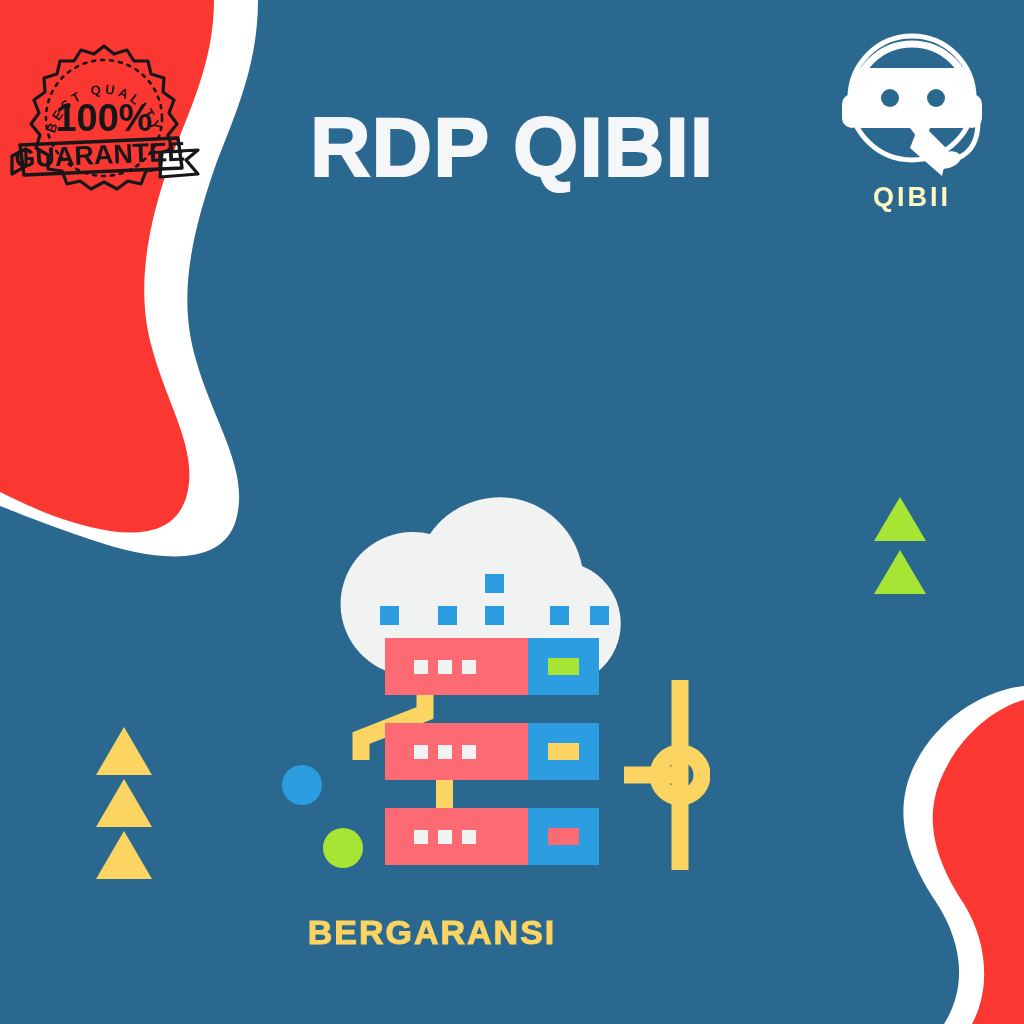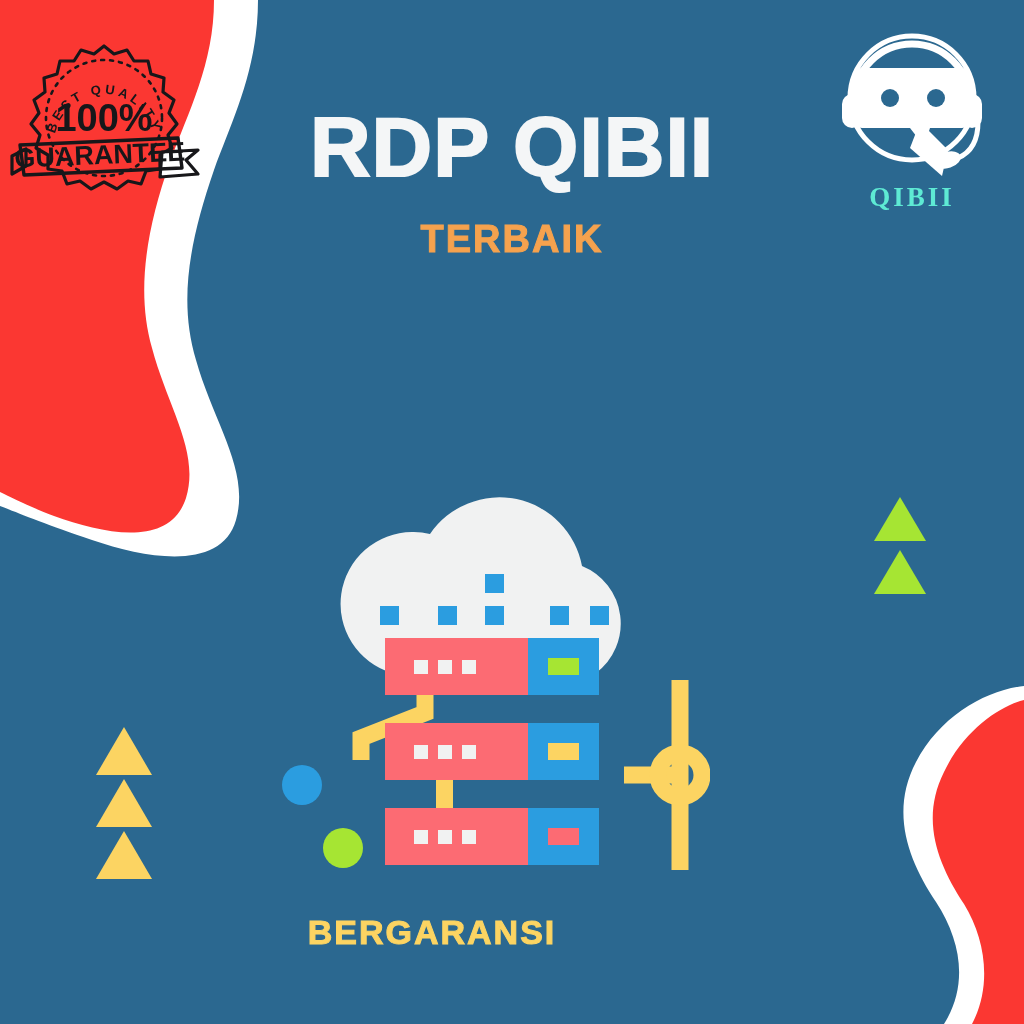--- a/index.html
+++ b/index.html
@@ -17,23 +17,23 @@
   #badge{
     position:absolute;left:6px;top:38px;width:196px;height:160px;
   }
   #badge svg{display:block;width:196px;height:160px;overflow:visible;}
 
   
   #logo{position:absolute;left:828px;top:22px;width:168px;height:190px;}
   #logo svg{display:block;width:168px;height:168px;}
   #logo-text{
     position:absolute;left:0;top:160px;width:168px;
-    text-align:center;color:#5eead4;
+    text-align:center;color:#fef9c3;
     font-size:27px;font-weight:700;letter-spacing:3px;
-    font-family:Liberation Serif, serif;
+    font-family:Liberation Sans, sans-serif;
   }
 
   
   #headline{
     position:absolute;left:0;top:104px;width:1024px;text-align:center;
   }
   #title-main{
     color:#f4f6f7;font-size:84px;font-weight:700;letter-spacing:1px;
     line-height:86px;margin:0;padding:0;
     font-family:"Liberation Sans",sans-serif;
@@ -137,21 +137,20 @@
       <circle cx="62" cy="76" r="9" fill="#2b6890"></circle>
       <circle cx="108" cy="76" r="9" fill="#2b6890"></circle>
       <path fill="none" stroke="#ffffff" stroke-width="5" stroke-linecap="round" d="M150,100 C150,118 144,130 130,136"></path>
       <ellipse cx="120" cy="138" rx="13" ry="8" fill="#ffffff" transform="rotate(-18 120 138)"></ellipse>
     </svg>
     <div id="logo-text">QIBII</div>
   </div>
 
   <div id="headline">
     <div id="title-main">RDP QIBII</div>
-    <div id="title-tag">TERBAIK</div>
   </div>
 
   <div class="tri tri-y" style="left:96px;top:727px;"></div>
   <div class="tri tri-y" style="left:96px;top:779px;"></div>
   <div class="tri tri-y" style="left:96px;top:831px;"></div>
   <div class="tri tri-g" style="left:874px;top:497px;"></div>
   <div class="tri tri-g" style="left:874px;top:550px;"></div>
 
   <div id="illustration">
     <svg viewBox="0 0 430 430">

